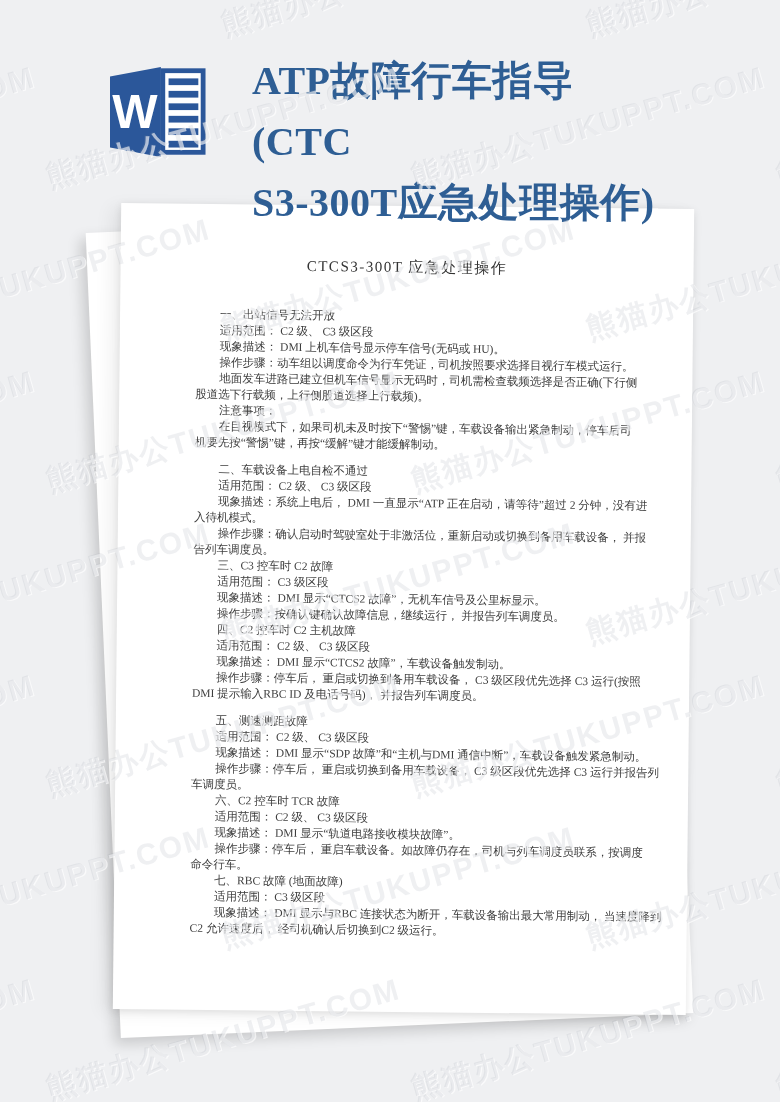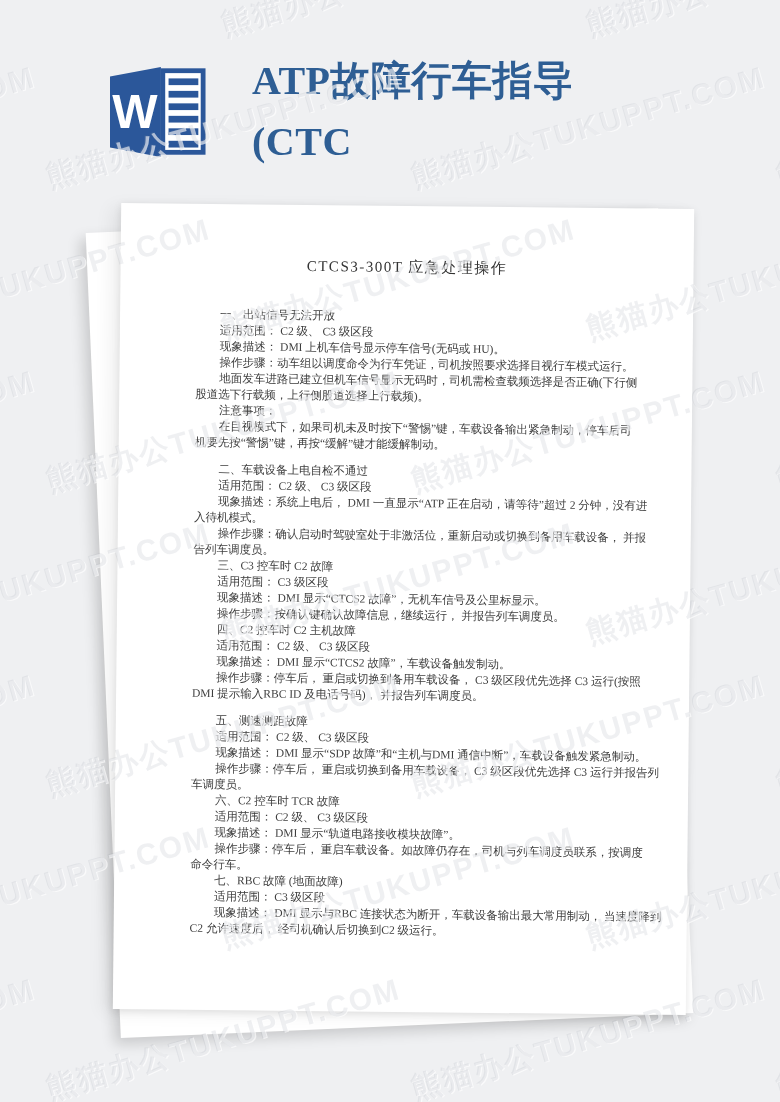--- a/index.html
+++ b/index.html
@@ -54,20 +54,21 @@
         <rect x="63" y="41" width="31" height="7" fill="#2b579a"></rect>
         <rect x="63" y="54" width="31" height="7" fill="#2b579a"></rect>
         <rect x="63" y="67" width="31" height="7" fill="#2b579a"></rect>
         <rect x="63" y="80" width="31" height="7" fill="#2b579a"></rect>
         <polygon points="2,13 55,3 55,97 2,87" fill="#2b579a"></polygon>
         <text x="28" y="67" font-size="50" font-weight="bold" fill="#ffffff" text-anchor="middle" font-family="Liberation Sans, sans-serif">W</text>
       </svg>
     </div>
     <div class="doc-title">
       <div>ATP故障行车指导(CTC</div>
+      <div>S3-300T应急处理操作)</div>
     </div>
   </div>
 
   <div class="page page-back"></div>
 
   <div class="page page-front">
     <div class="page-inner">
       <div class="page-title">CTCS3-300T  应急处理操作</div>
       <div class="doc-body">
 

